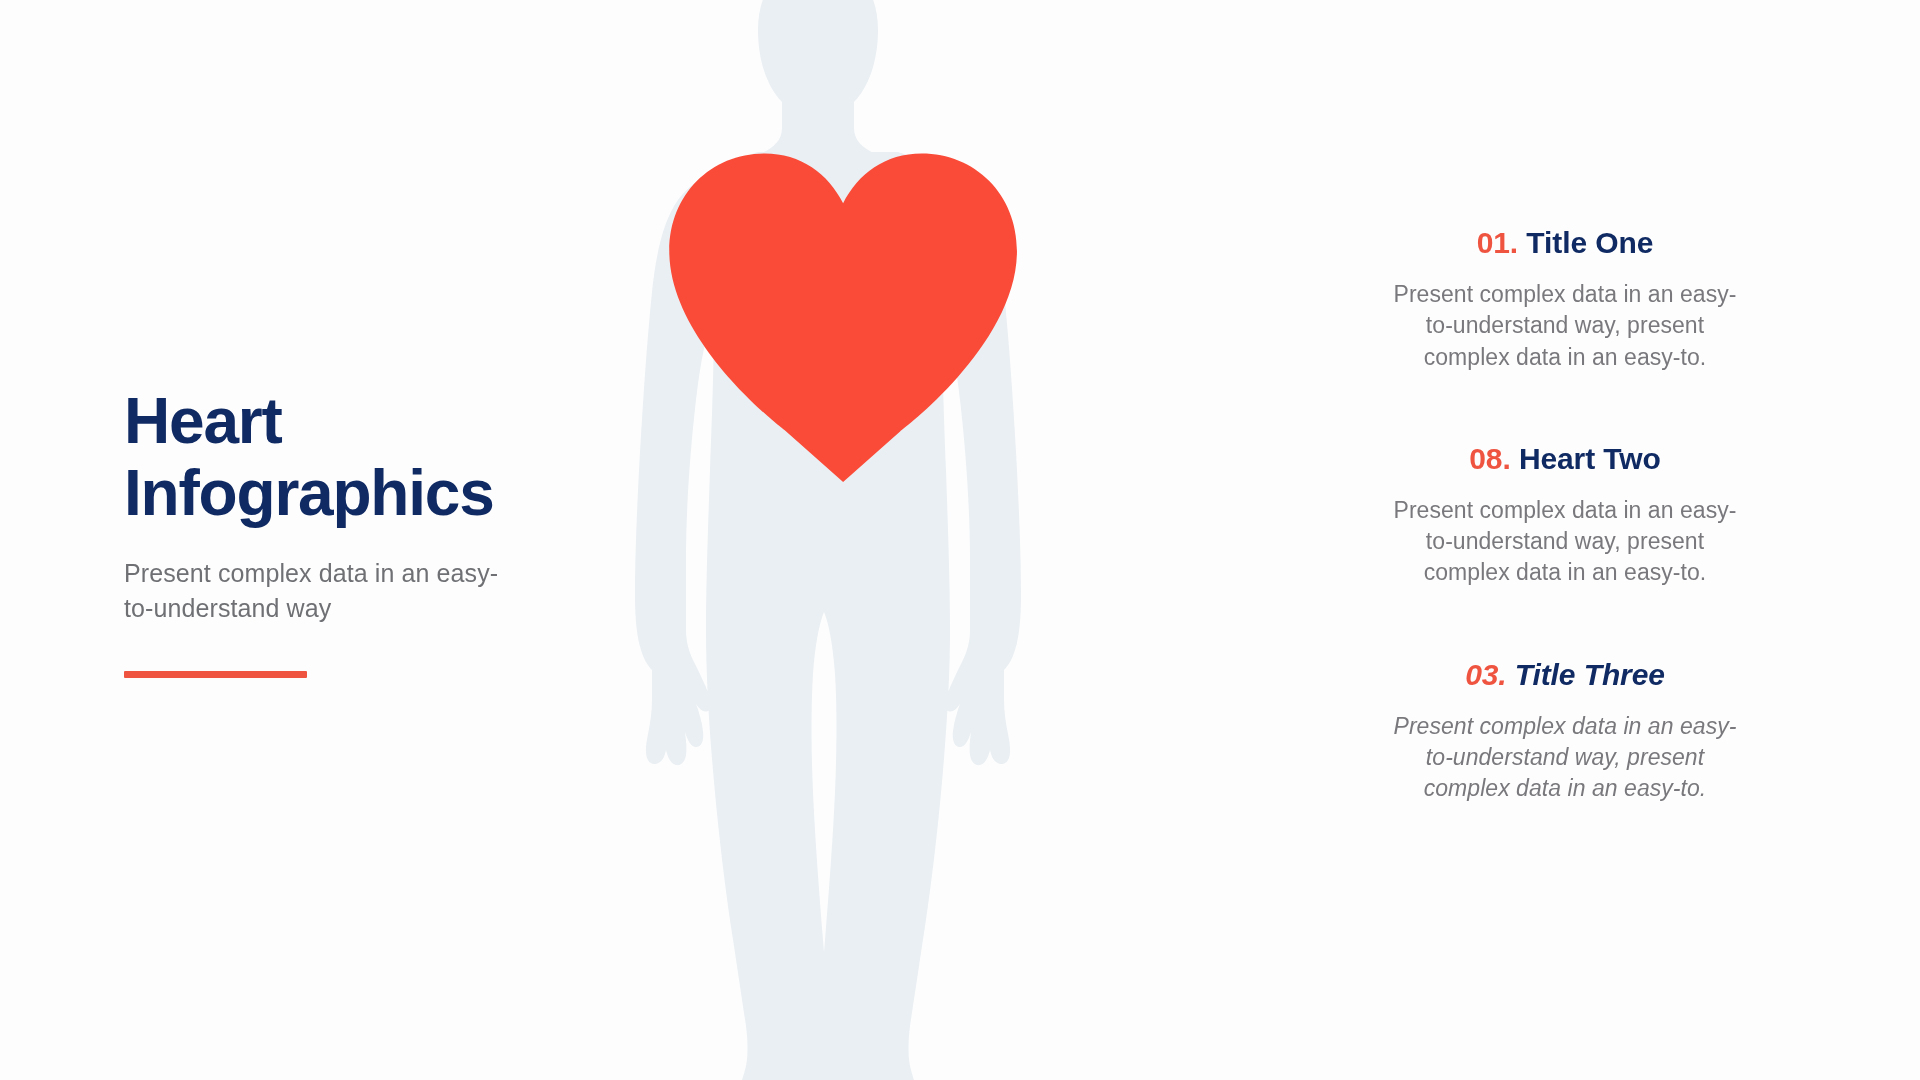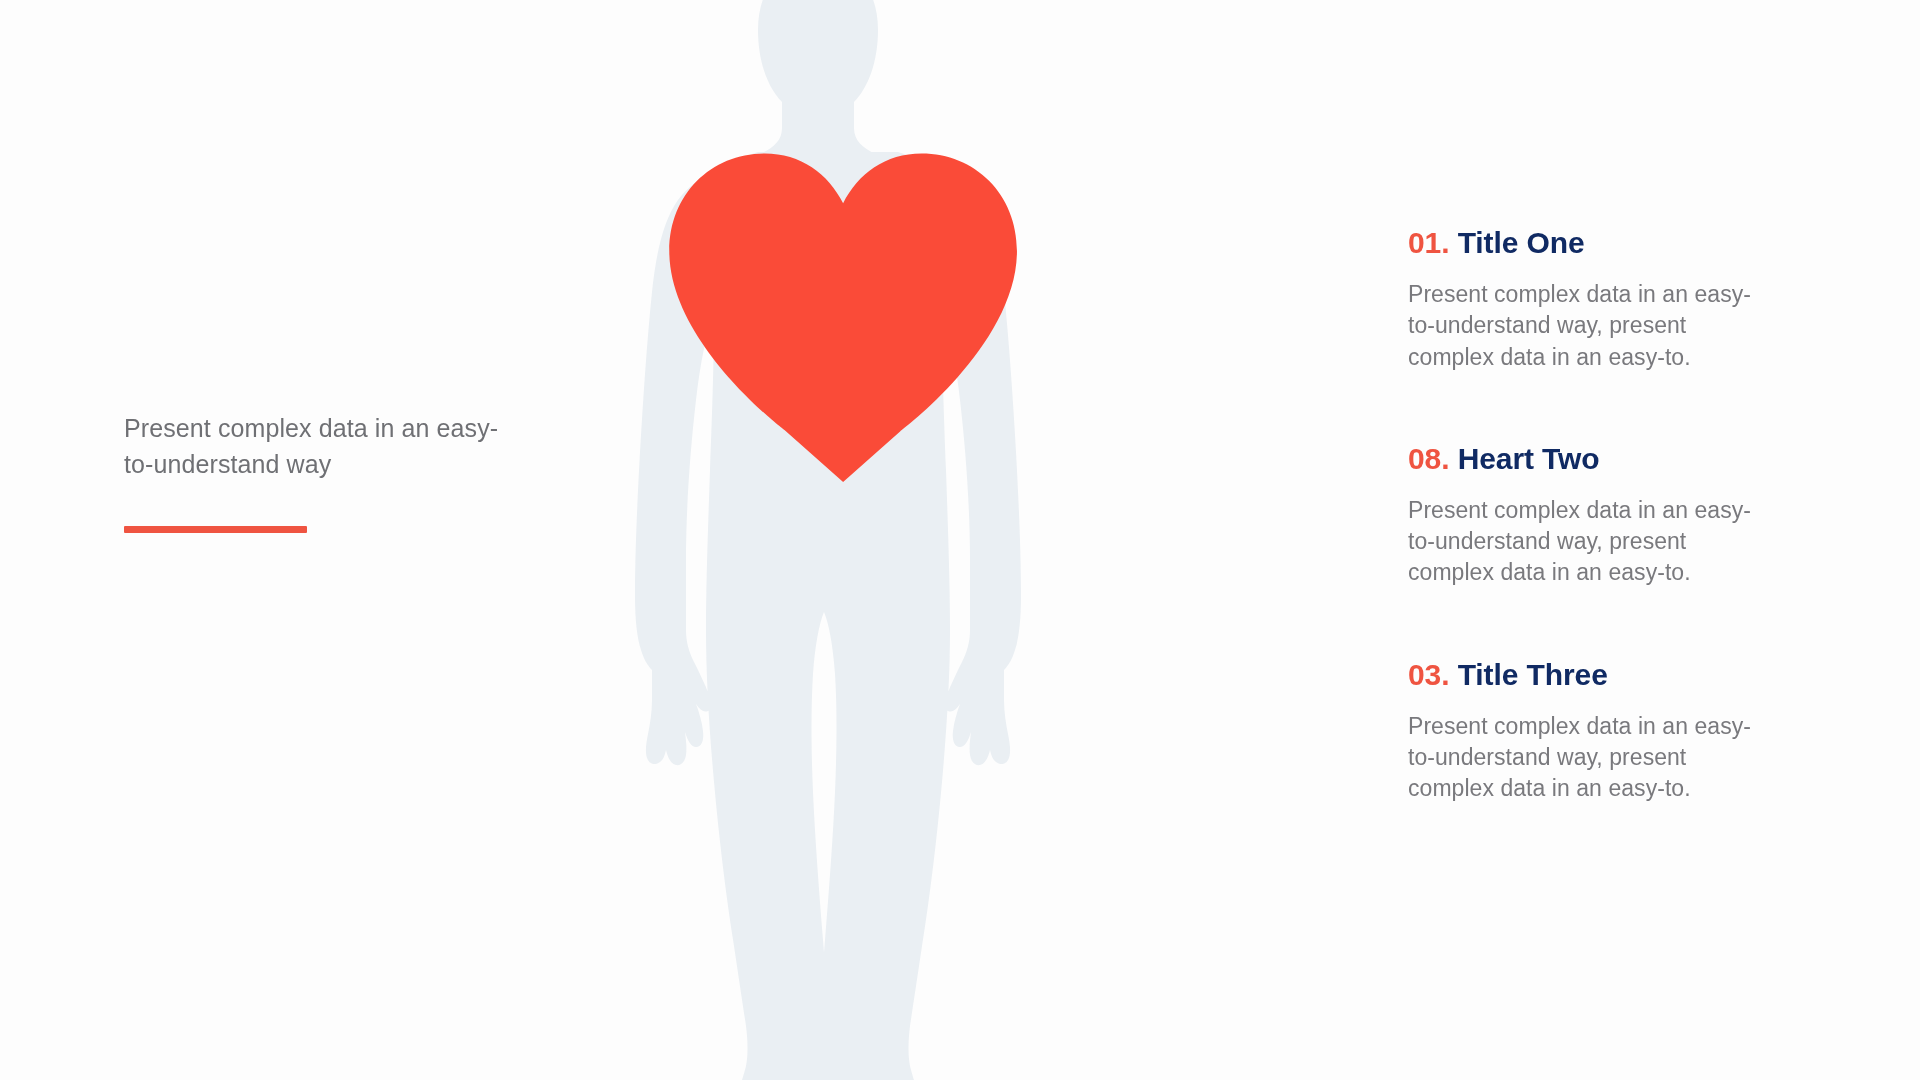--- a/index.html
+++ b/index.html
@@ -49,25 +49,26 @@
   #figure-wrap {
     position:absolute;
     left:630px; top:0;
     width:480px; height:1080px;
   }
   #figure-svg { display:block; width:480px; height:1080px; }
 
   
   #items {
     position:absolute;
-    left:1408px; top:225px;
+    left:1330px; top:225px;
     width:470px;
+    text-align:center;
   }
   .item { margin-bottom:68px; }
-  .item:last-child { margin-bottom:13px; }
+  .item:last-child { margin-bottom:13px;font-style:italic; }
   .item-head {
     font-size:30px;
     font-weight:700;
     letter-spacing:-0.1px;
     line-height:1.2;
     margin-bottom:18px;
   }
   .item-num { color:#EF5441; }
   .item-title { color:#102A63; }
   .item-body {
@@ -78,20 +79,22 @@
     font-weight:400;
     white-space:pre-line;
   }
 </style>
 </head>
 <body>
 
 <div id="slide">
 
   <div id="left-block">
+    <div id="page-title">Heart
+Infographics</div>
     <div id="page-subtitle">Present complex data in an easy-
 to-understand way</div>
     <div id="accent-rule"></div>
   </div>
 
   <div id="figure-wrap">
     <svg id="figure-svg" viewBox="0 0 480 1080" xmlns="http://www.w3.org/2000/svg">
       <g>
 
         <path fill="#EAEFF3" d="M185 -40 C150 -40 128 -10 128 30 C128 62 138 88 152 102 L152 128 C152 140 144 148 130 154 L126 156 L250 156 L246 154 C232 148 224 140 224 128 L224 102 C238 88 248 62 248 30 C248 -10 226 -40 188 -40 Z"></path>

